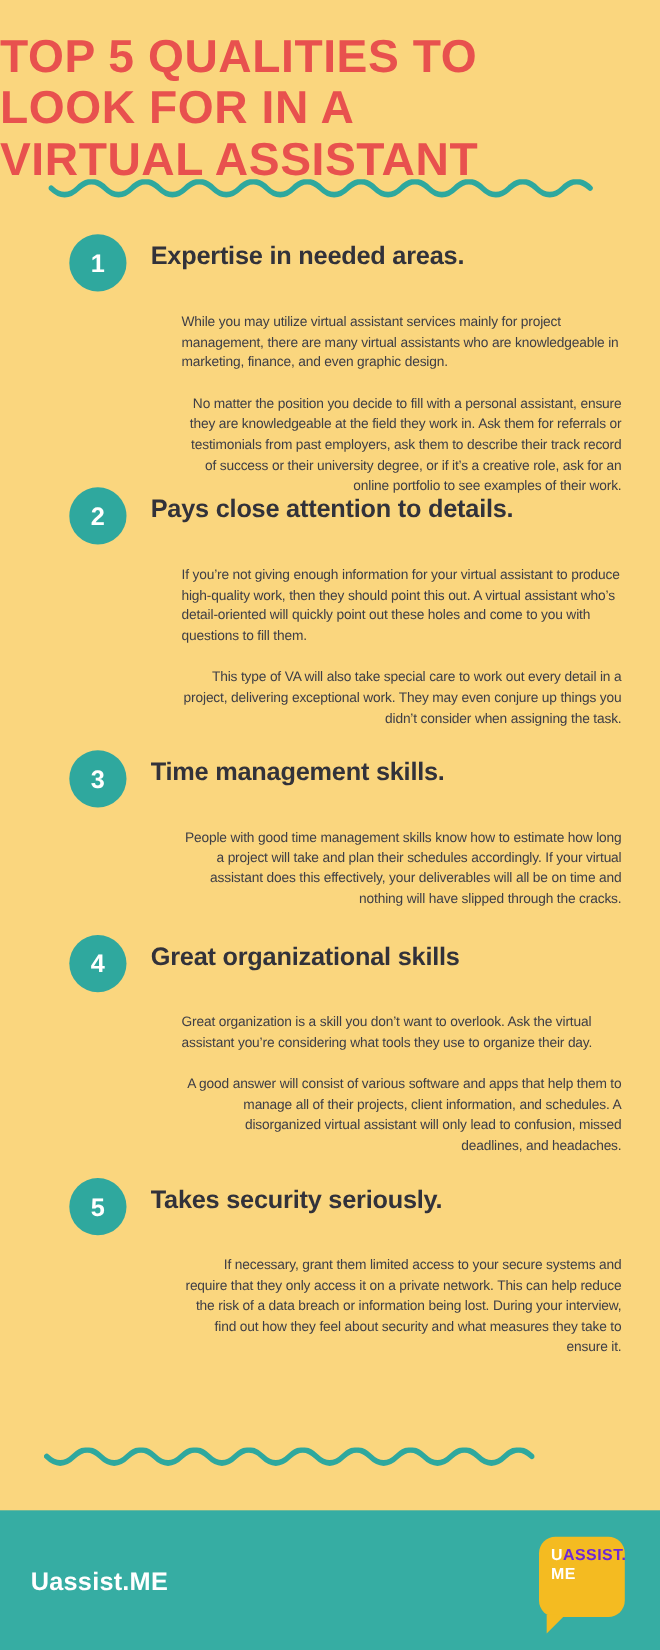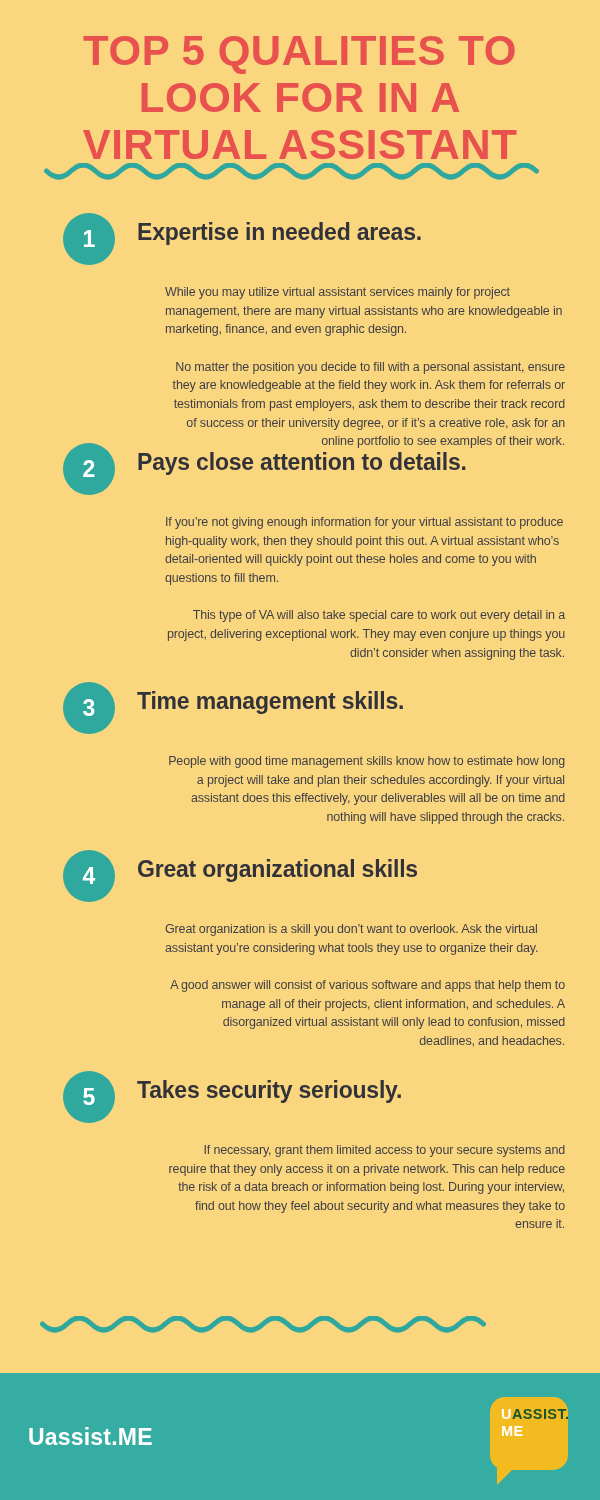--- a/index.html
+++ b/index.html
@@ -5,21 +5,21 @@
   html,body { margin:0; padding:0; background:#888; }
   .page {
     position:relative; width:600px; height:1500px;
     background:#FAD67E; overflow:hidden;
     font-family:"Liberation Sans", sans-serif;
     margin:0 auto;
   }
   
   .title {
     position:absolute; top:27px; left:0; width:600px;
-    text-align:center; color:#E8514E;
+    text-align:left; color:#E8514E;
     font-weight:700; font-size:42px; line-height:47px; letter-spacing:0.5px;
   }
   
   .wave { position:absolute; }
   .wave-top { left:44px; top:163px; }
   .wave-bottom { left:40px; top:1316px; }
   .wave svg { display:block; }
   .wave path { fill:none; stroke:#2EA89E; stroke-width:5; stroke-linecap:round; }
   
   .section { position:absolute; left:63px; width:490px; }
@@ -56,21 +56,21 @@
   }
   .logo-tail {
     position:absolute; left:7px; bottom:-15px; width:0; height:0;
     border-top:17px solid #F4BB21; border-right:17px solid transparent;
   }
   .logo-text {
     position:absolute; left:11px; top:9px;
     font-size:14.5px; font-weight:700; letter-spacing:0.4px; line-height:17px;
     color:#FFFFFF;
   }
-  .logo-text .pale { color:#14532d; }
+  .logo-text .pale { color:#6d28d9; }
 </style>
 </head>
 <body>
 
 <div class="page">
 
   <div class="title">
     <div>TOP 5 QUALITIES TO</div>
     <div>LOOK FOR IN A</div>
     <div>VIRTUAL ASSISTANT</div>

